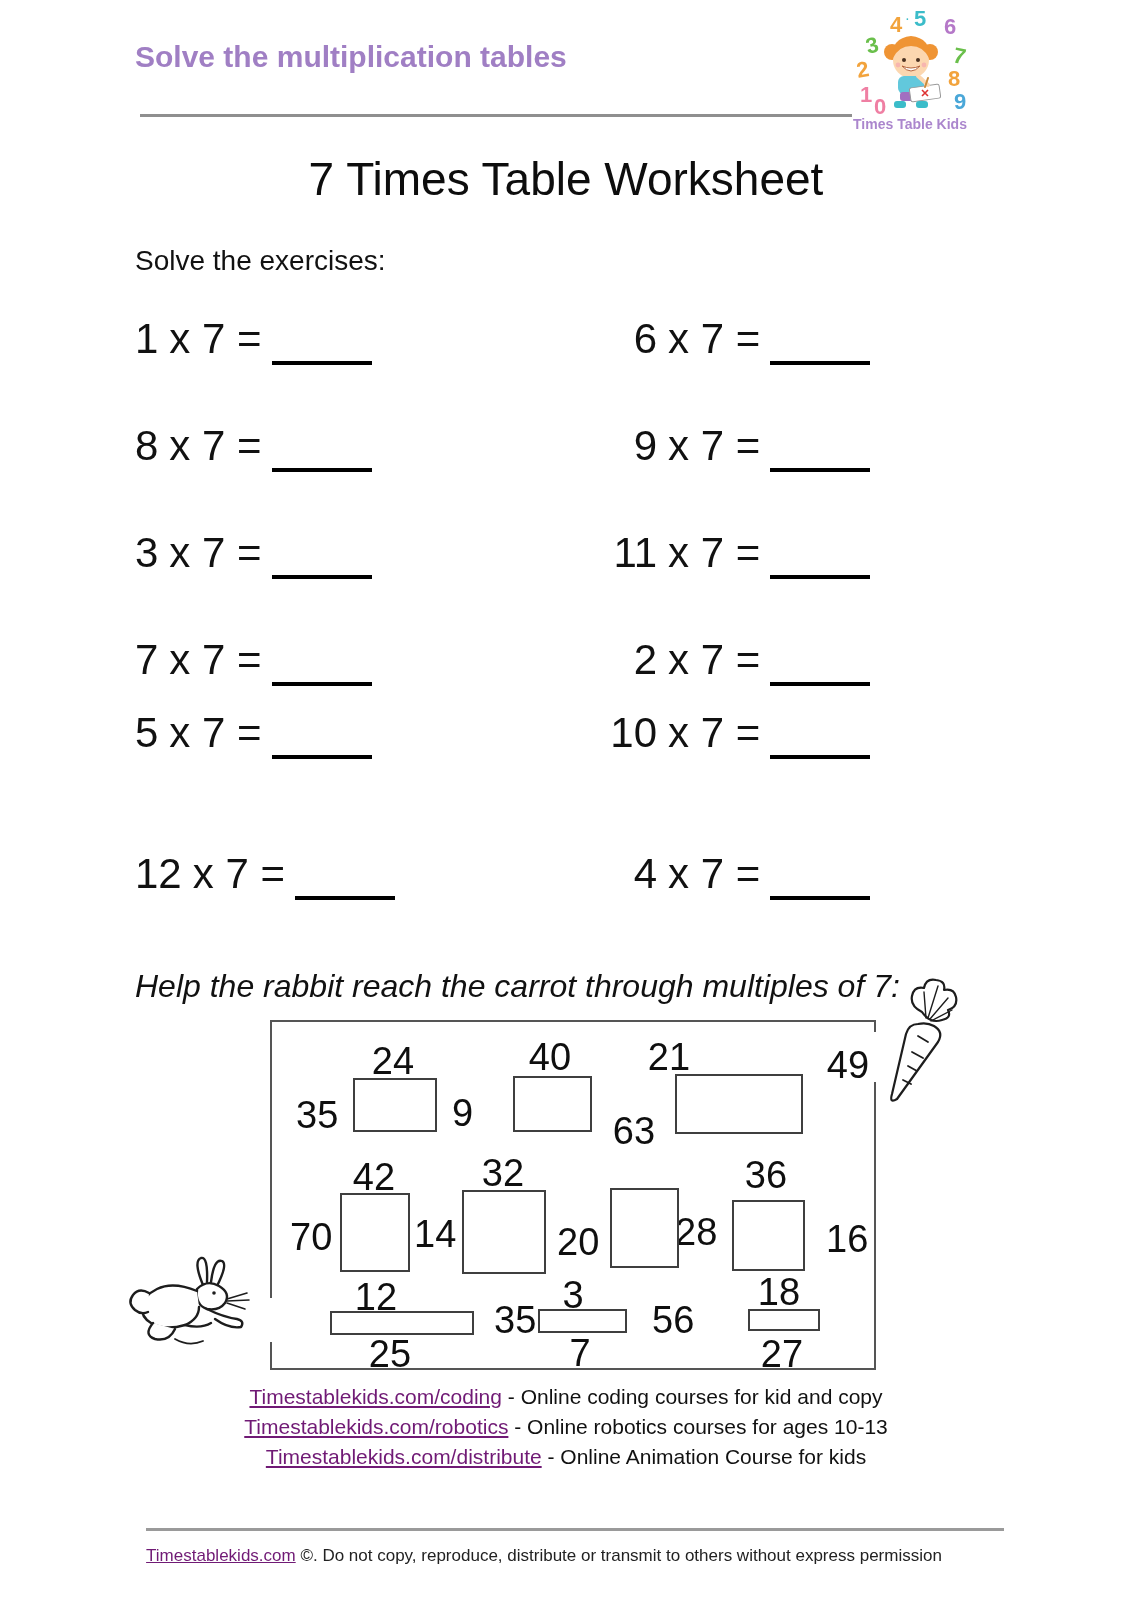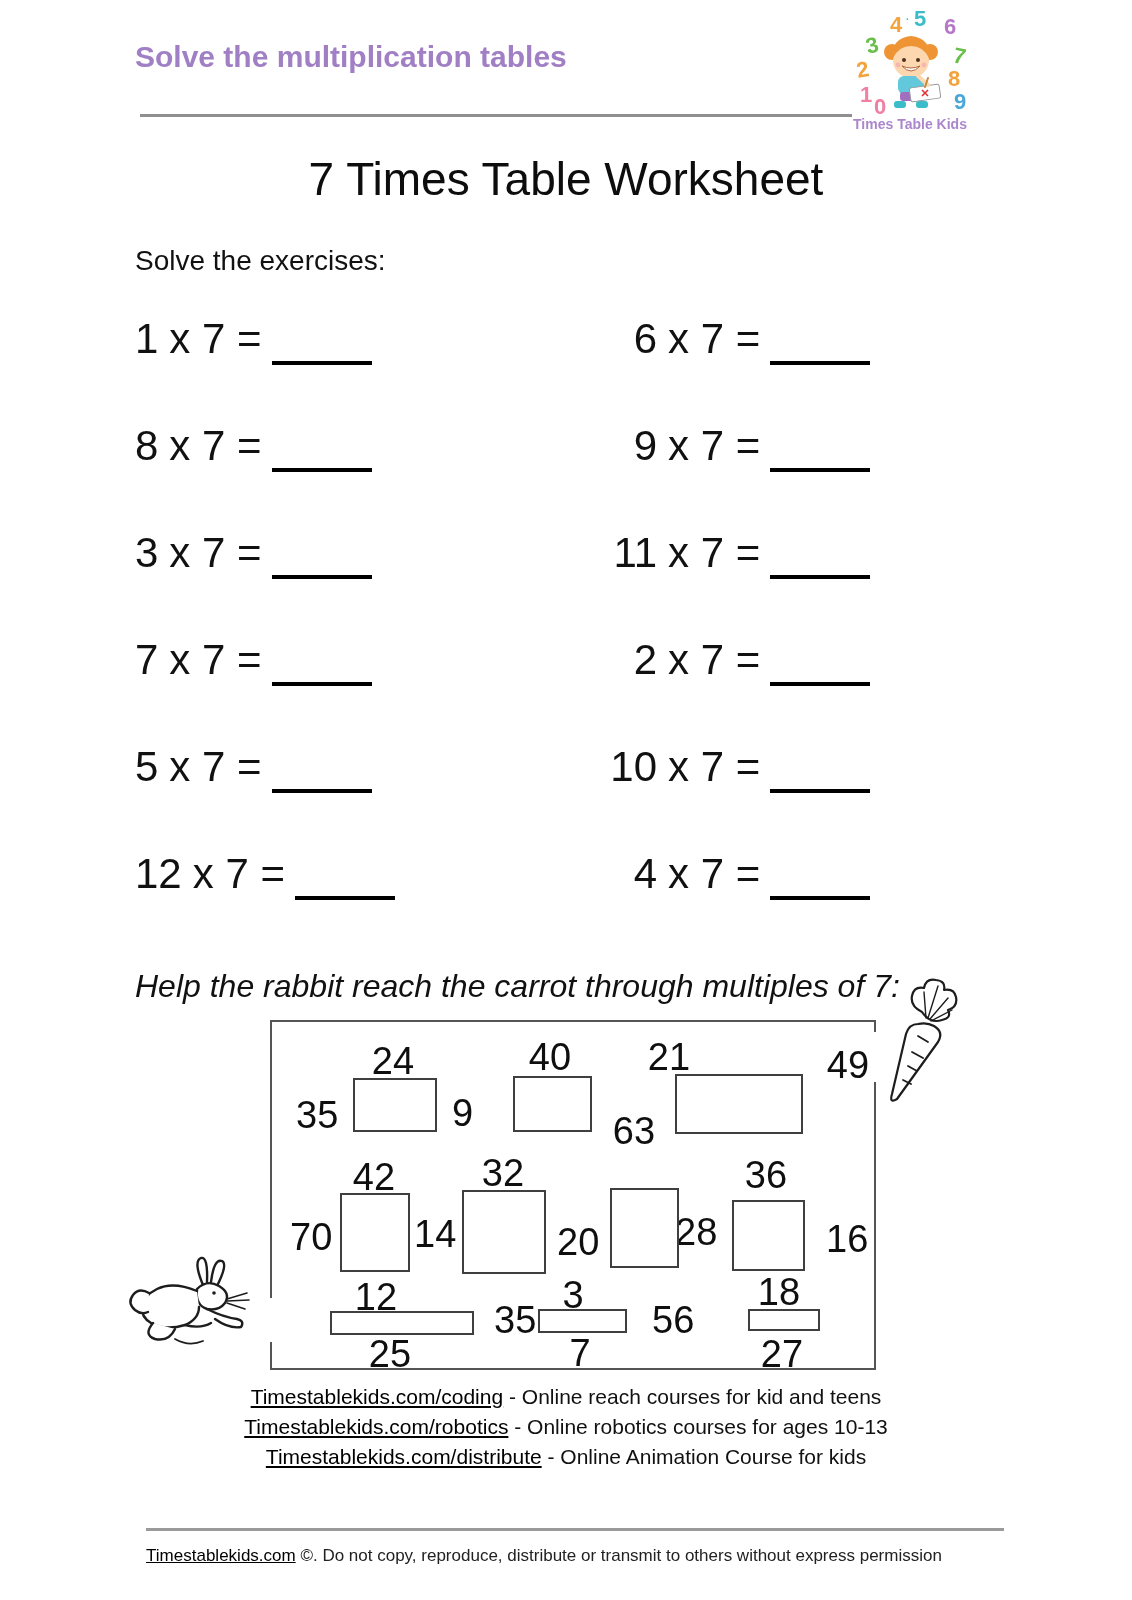--- a/index.html
+++ b/index.html
@@ -35,21 +35,21 @@
   
   .maze{left:270px;top:1020px;width:606px;height:350px;}
   .mz-border{position:absolute;background:#555;}
   .mznum{position:absolute;font-size:38px;line-height:1;white-space:nowrap;color:#0f0f0f;}
   .mznum.c{transform:translateX(-50%);}
   .mzbox{position:absolute;border:2px solid #3f3f3f;background:#fff;}
 
   
   .links{left:0;top:1382px;width:1132px;text-align:center;font-size:21px;}
   .link-line{height:30px;line-height:30px;}
-  a.res-link{color:#000000;text-decoration:underline;cursor:pointer;}
+  a.res-link{color:#701a75;text-decoration:underline;cursor:pointer;}
   .footer-rule{left:146px;top:1528px;width:858px;height:3px;background:#9a9a9a;}
   .footer{left:0;top:1546px;width:1088px;text-align:center;font-size:17px;color:#222;}
   svg{display:block;}
 </style>
 </head>
 <body>
 
 <div class="page">
 
   <div class="abs brand-title">Solve the multiplication tables</div>
@@ -106,21 +106,21 @@
     <span class="ex-cell-r"><span class="ex-num">9</span><span class="ex-sfx">x 7 =</span><span class="blank"></span></span>
   </div>
   <div class="ex-row" style="top:528px">
     <span class="ex-cell-l"><span class="ex-num">3</span><span class="ex-sfx">x 7 =</span><span class="blank"></span></span>
     <span class="ex-cell-r"><span class="ex-num">11</span><span class="ex-sfx">x 7 =</span><span class="blank"></span></span>
   </div>
   <div class="ex-row" style="top:635px">
     <span class="ex-cell-l"><span class="ex-num">7</span><span class="ex-sfx">x 7 =</span><span class="blank"></span></span>
     <span class="ex-cell-r"><span class="ex-num">2</span><span class="ex-sfx">x 7 =</span><span class="blank"></span></span>
   </div>
-  <div class="ex-row" style="top:742px">
+  <div class="ex-row" style="top:708px">
     <span class="ex-cell-l"><span class="ex-num">5</span><span class="ex-sfx">x 7 =</span><span class="blank"></span></span>
     <span class="ex-cell-r"><span class="ex-num">10</span><span class="ex-sfx">x 7 =</span><span class="blank"></span></span>
   </div>
   <div class="ex-row" style="top:849px">
     <span class="ex-cell-l"><span class="ex-num">12</span><span class="ex-sfx">x 7 =</span><span class="blank"></span></span>
     <span class="ex-cell-r"><span class="ex-num">4</span><span class="ex-sfx">x 7 =</span><span class="blank"></span></span>
   </div>
 
   <div class="abs maze-heading">Help the rabbit reach the carrot through multiples of 7:</div>
 
@@ -192,21 +192,21 @@
   <div class="abs" style="left:882px;top:972px">
     <svg width="85" height="138" viewBox="0 0 85 138" fill="none" stroke="#1d1d1d" stroke-width="2.2" stroke-linecap="round" stroke-linejoin="round">
       <path d="M40,40 Q28,34 30,24 Q32,14 42,16 Q44,6 54,8 Q64,9 62,18 Q72,16 74,25 Q76,35 66,38 Q70,46 60,48 Q48,52 40,40 Z" fill="#fff"></path>
       <path d="M44,46 L42,20 M46,46 L56,14 M48,47 L66,26 M49,49 L70,38" stroke-width="1.4"></path>
       <path d="M36,52 Q27,52 24,62 L10,122 Q7,132 15,127 L56,70 Q62,60 52,54 Q45,50 36,52 Z" fill="#fff"></path>
       <path d="M36,64 L46,70 M30,80 L41,86 M26,94 L35,99 M21,108 L29,112" stroke-width="1.8"></path>
     </svg>
   </div>
 
   <div class="abs links">
-    <div class="link-line"><a class="res-link">Timestablekids.com/coding</a><span> - Online reach courses for kid and teens</span></div>
+    <div class="link-line"><a class="res-link">Timestablekids.com/coding</a><span> - Online coding courses for kid and copy</span></div>
     <div class="link-line"><a class="res-link">Timestablekids.com/robotics</a><span> - Online robotics courses for ages 10-13</span></div>
     <div class="link-line"><a class="res-link">Timestablekids.com/distribute</a><span> - Online Animation Course for kids</span></div>
   </div>
 
   <div class="abs footer-rule"></div>
   <div class="abs footer">
     <a class="res-link">Timestablekids.com</a><span> ©. Do not copy, reproduce, distribute or transmit to others without express permission</span>
   </div>
 
 </div>

